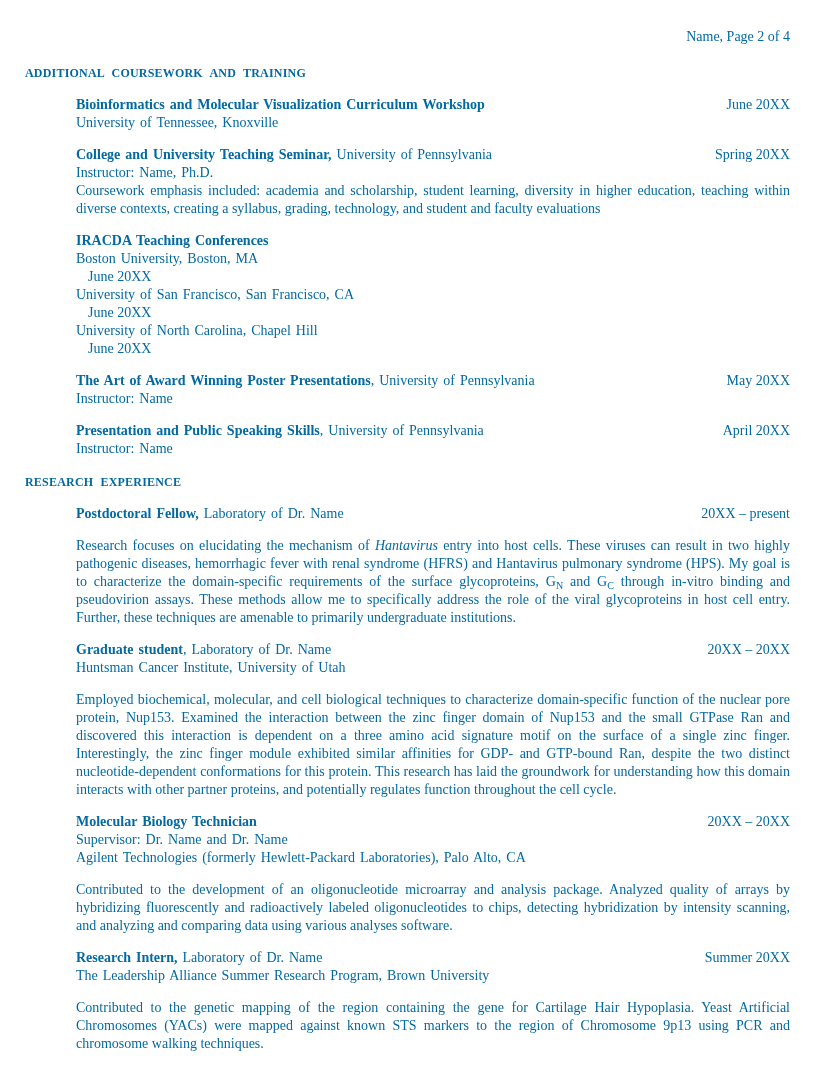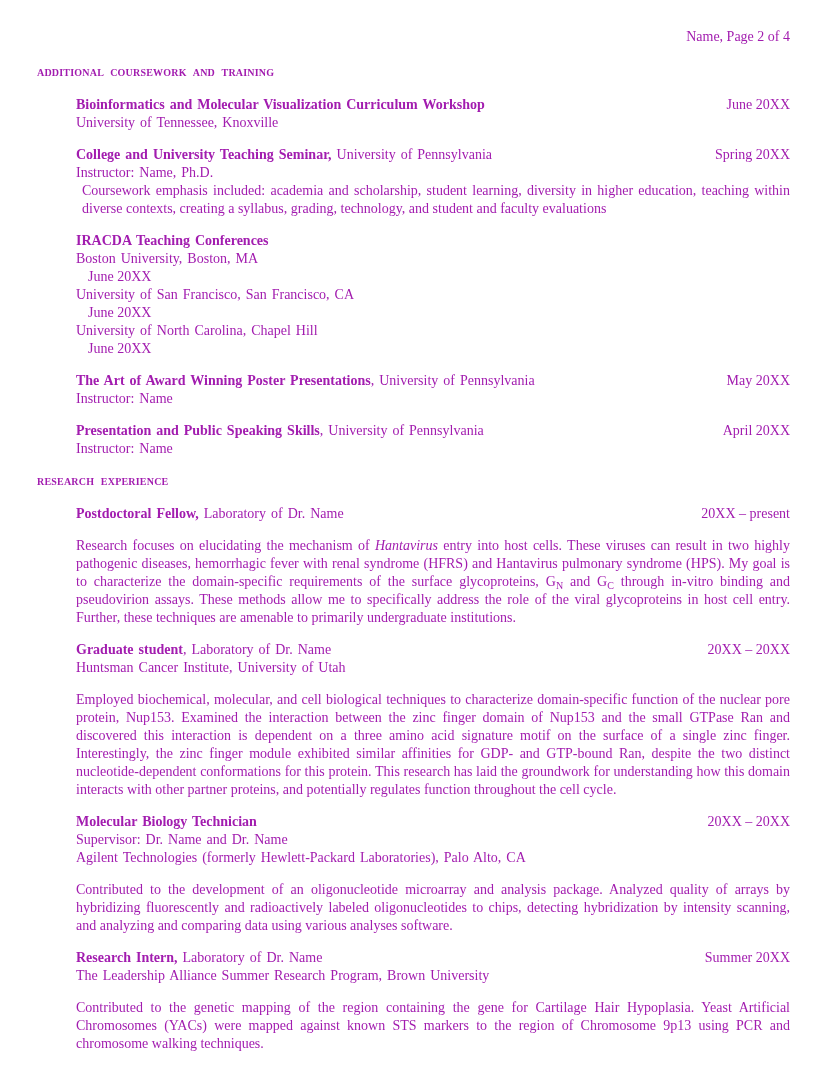--- a/index.html
+++ b/index.html
@@ -2,45 +2,45 @@
 <html><head>
 <meta charset="utf-8">
 <style>
   html, body { margin: 0; padding: 0; background: #ffffff; }
   .page {
     position: relative;
     width: 828px;
     height: 1080px;
     box-sizing: border-box;
     background: #ffffff;
-    color: #a21caf;
+    color: #0369a1;
     font-family: "Liberation Serif", serif;
     font-size: 14px;
     line-height: 18px;
     padding: 28px 38px 0 25px;
     overflow: hidden;
   }
   .header { text-align: right; margin-bottom: 18px; }
   .section-title {
     font-weight: bold;
-    margin: 15px 0 0 12px;
-    font-size: 10px;
+    margin: 15px 0 0 0;
+    font-size: 12px;
     word-spacing: 4px;
     letter-spacing: 0.2px;
   }
   .section-entries { margin-left: 51px; }
   .entry { margin-top: 14px; }
   .entry-head { display: flex; justify-content: space-between; align-items: flex-start; }
   .entry-title { word-spacing: 1.5px; }
   .entry-title b { font-weight: bold; }
   .entry-date { white-space: nowrap; padding-left: 12px; }
   .entry-line { word-spacing: 1.5px; }
   .entry-row { display: flex; justify-content: space-between; align-items: baseline; flex-direction: column; }
   .entry-para { margin: 14px 0 0 0; text-align: justify; }
-  .entry-para.attached { margin-top: 0; margin-left: 6px; }
+  .entry-para.attached { margin-top: 0; }
   .entry-para i { font-style: italic; }
   .entry-para sub {
     font-size: 10px;
     line-height: 0;
     vertical-align: baseline;
     position: relative;
     top: 3px;
   }
 </style>
 </head>

